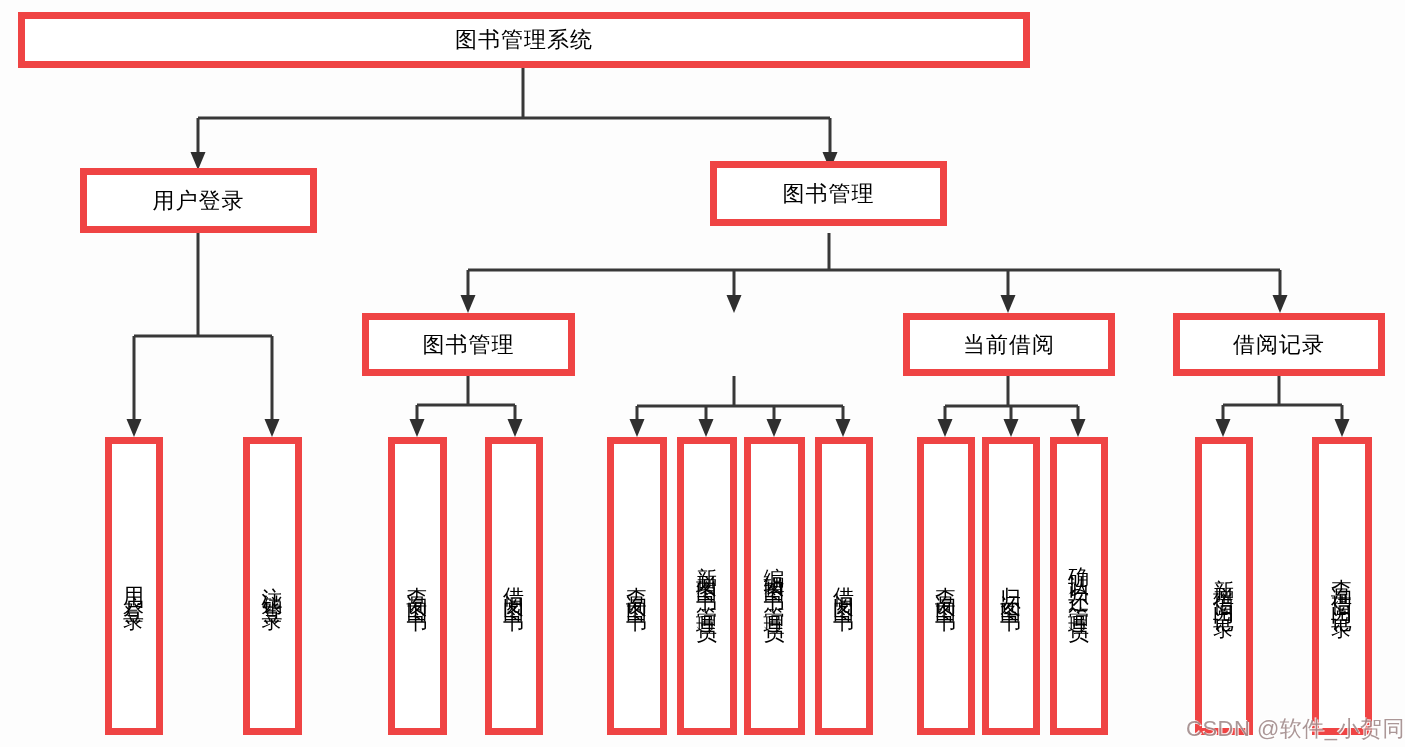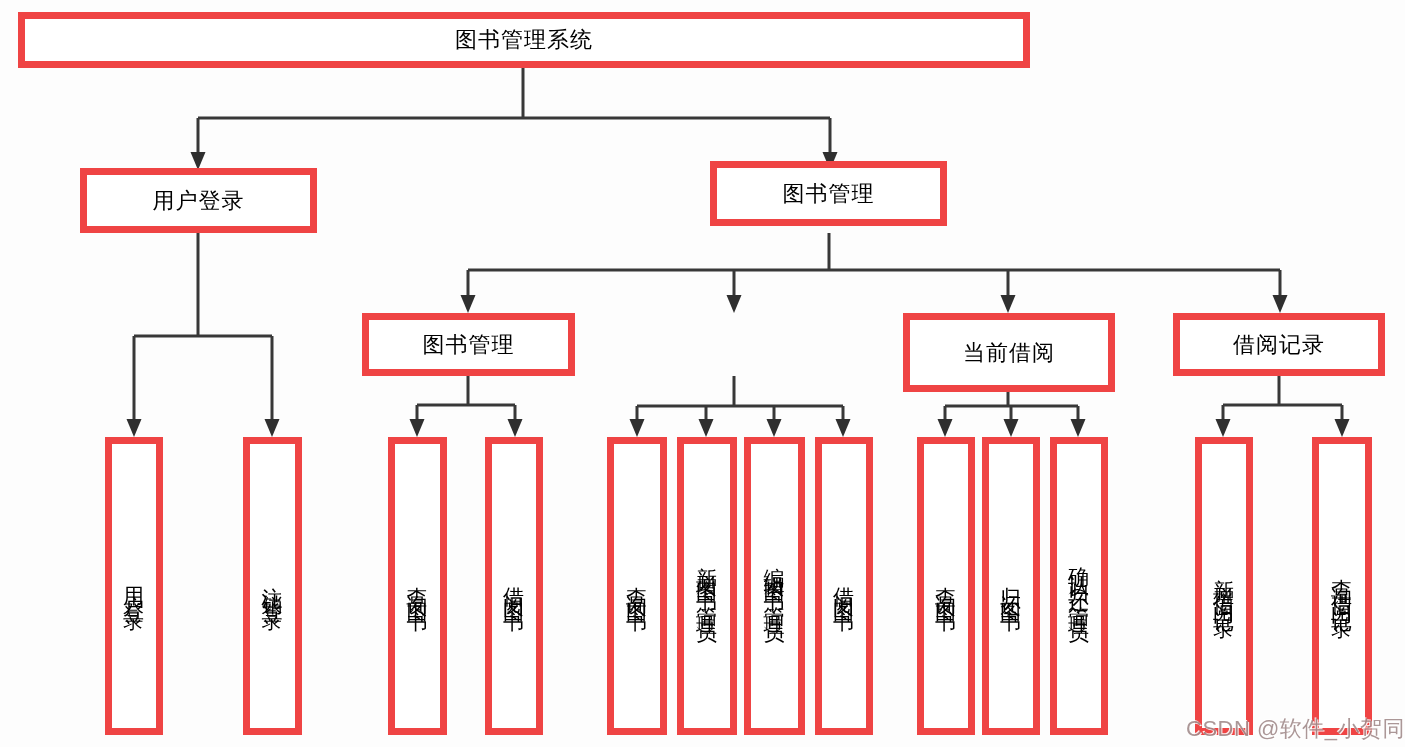--- a/index.html
+++ b/index.html
@@ -37,21 +37,21 @@
     opacity:0.9;
     text-shadow:1px 1px 0 #ffffff,-1px -1px 0 #ffffff;
     white-space:nowrap;
   }
   
   .pos-root{left:18px;top:12px;width:1012px;height:56px;}
   .pos-user-login{left:80px;top:168px;width:237px;height:65px;}
   .pos-book-mgmt{left:710px;top:161px;width:237px;height:65px;}
   .pos-new-book{left:362px;top:313px;width:213px;height:63px;}
   .pos-book-borrow{left:629px;top:313px;width:211px;height:63px;}
-  .pos-current-borrow{left:903px;top:313px;width:212px;height:79px;}
+  .pos-current-borrow{left:903px;top:313px;width:212px;height:63px;}
   .pos-borrow-records{left:1173px;top:313px;width:212px;height:63px;}
   .pos-a1{left:105px;width:58px;}
   .pos-a2{left:243px;width:59px;}
   .pos-b1{left:388px;width:59px;}
   .pos-b2{left:485px;width:58px;}
   .pos-c1{left:607px;width:60px;}
   .pos-c2{left:677px;width:60px;}
   .pos-c3{left:744px;width:61px;}
   .pos-c4{left:815px;width:58px;}
   .pos-d1{left:917px;width:58px;}

